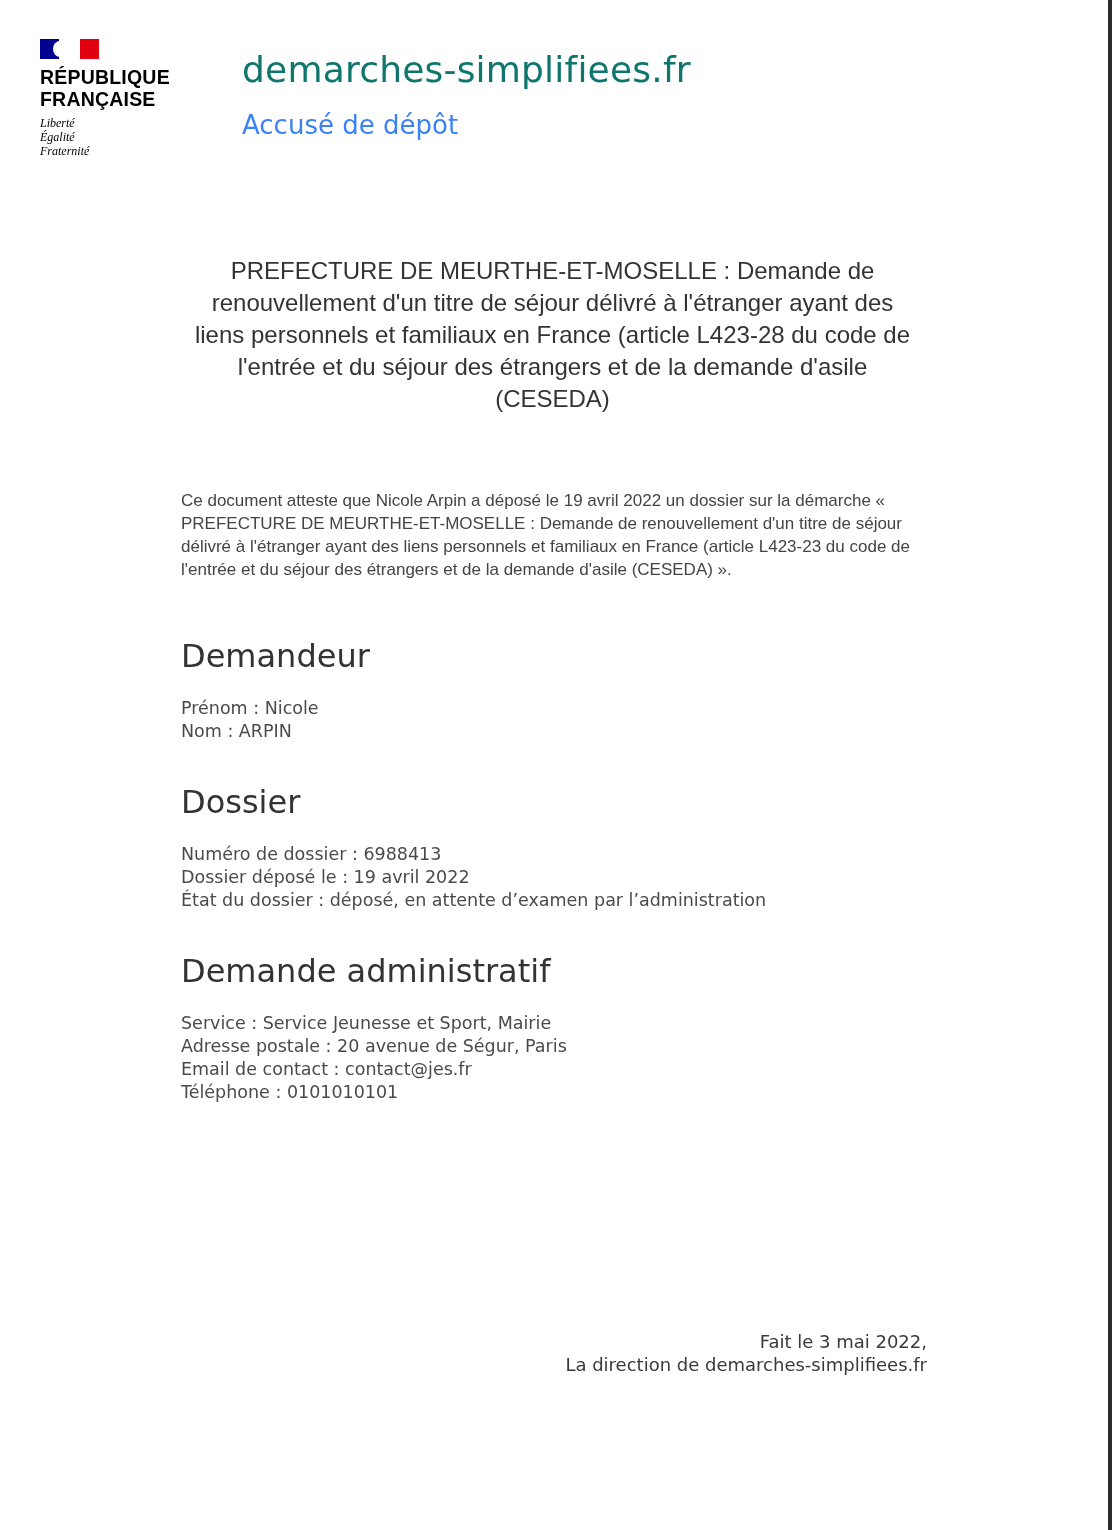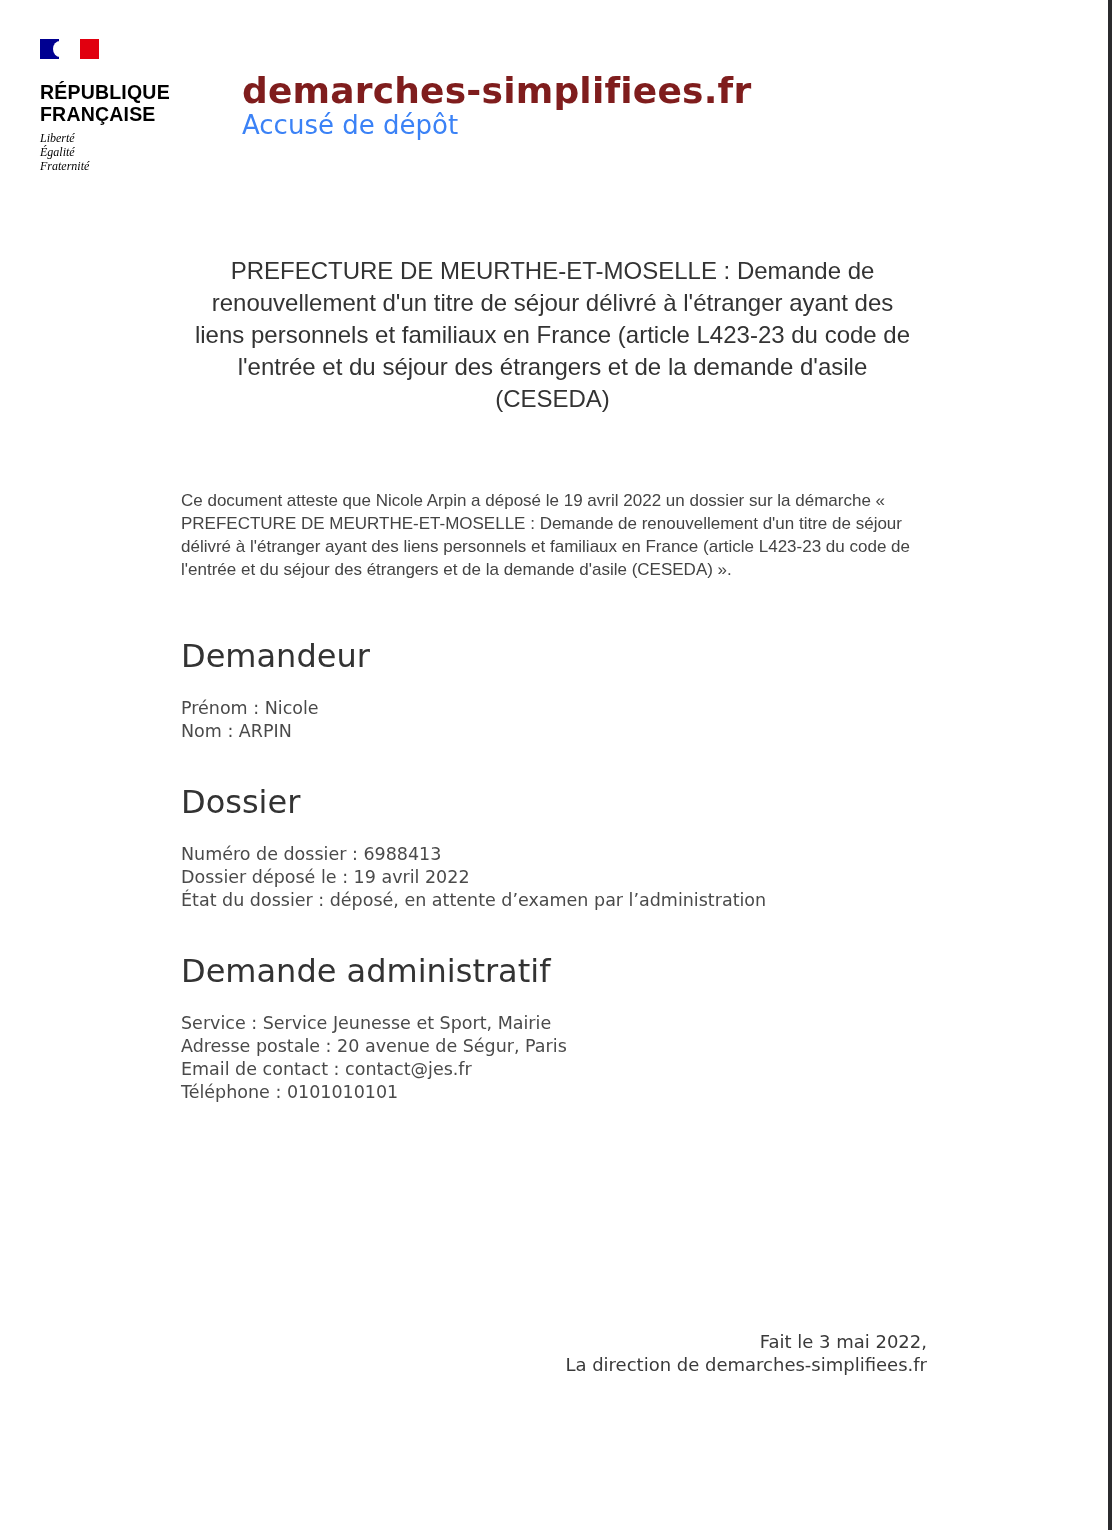--- a/index.html
+++ b/index.html
@@ -7,23 +7,23 @@
       width: 1112px; height: 1530px; position: relative; overflow: hidden;
       background: #ffffff; font-family: "DejaVu Sans", sans-serif; color: #3a3a3a;
     }
     .right-edge { position: absolute; top: 0; right: 0; width: 4px; height: 1530px; background: #2b2b2e; }
     .logo { position: absolute; left: 40px; top: 39px; width: 140px; }
     .flag { display: flex; width: 59px; height: 20px; }
     .flag .b { width: 19px; background: #000091; }
     .flag .w { width: 21px; background: #ffffff; position: relative; }
     .flag .w:before { content: ""; position: absolute; left: -6px; top: 2px; width: 14px; height: 16px; border-radius: 50% 40% 30% 50%; background: #ffffff; }
     .flag .r { width: 19px; background: #e1000f; }
-    .rf { font-family: "Liberation Sans", sans-serif; font-weight: 700; font-size: 19.5px; line-height: 22px; color: #000; margin-top: 22px; letter-spacing: 0.2px; }
+    .rf { font-family: "Liberation Sans", sans-serif; font-weight: 700; font-size: 19.5px; line-height: 22px; color: #000; margin-top: 7px; letter-spacing: 0.2px; }
     .motto { font-family: "Liberation Serif", serif; font-style: italic; font-size: 12px; line-height: 14px; color: #000; margin-top: 6px; }
-    .site-title { position: absolute; left: 242px; top: 70px; font-size: 36px; font-weight: 700; color: #7f1d1d; letter-spacing: 0.2px; }
+    .site-title { position: absolute; left: 242px; top: 49px; font-size: 36px; font-weight: 400; color: #0f766e; letter-spacing: 0.2px; }
     .site-sub { position: absolute; left: 242px; top: 110px; font-size: 26px; color: #3b82f6; }
     .proc-title { position: absolute; left: 190px; top: 255px; width: 725px; text-align: center; font-size: 24px; line-height: 32px; color: #333; font-family: "Liberation Sans", sans-serif; }
     .intro { position: absolute; left: 181px; top: 489px; width: 740px; font-size: 17px; line-height: 23px; color: #444; font-family: "Liberation Sans", sans-serif; }
     .sec { position: absolute; left: 181px; }
     .sec h2 { margin: 0; font-weight: 400; font-size: 32px; line-height: 30px; color: #333; }
     .sec .lines { margin-top: 26px; font-size: 17.5px; line-height: 23px; color: #4a4a4a; }
     .sig { position: absolute; right: 185px; top: 1330px; text-align: right; font-size: 18px; line-height: 23px; color: #3a3a3a; }
   </style>
 </head>
 <body>
@@ -43,21 +43,21 @@
   <div class="motto">
     <div>Liberté</div>
     <div>Égalité</div>
     <div>Fraternité</div>
   </div>
 </div>
 
 <div class="site-title">demarches-simplifiees.fr</div>
 <div class="site-sub">Accusé de dépôt</div>
 
-<div class="proc-title">PREFECTURE DE MEURTHE-ET-MOSELLE : Demande de renouvellement d'un titre de séjour délivré à l'étranger ayant des liens personnels et familiaux en France (article L423-23 du code de l'entrée et du séjour des étrangers et de la demande d'asile (CESEDA)</div>
+<div class="proc-title">PREFECTURE DE MEURTHE-ET-MOSELLE : Demande de renouvellement d'un titre de séjour délivré à l'étranger ayant des liens personnels et familiaux en France (article L423-28 du code de l'entrée et du séjour des étrangers et de la demande d'asile (CESEDA)</div>
 
 <div class="intro">Ce document atteste que Nicole Arpin a déposé le 19 avril 2022 un dossier sur la démarche «  PREFECTURE DE MEURTHE-ET-MOSELLE : Demande de renouvellement d'un titre de séjour délivré à l'étranger ayant des liens personnels et familiaux en France (article L423-23 du code de l'entrée et du séjour des étrangers et de la demande d'asile (CESEDA)   ».</div>
 
 <div class="sec" style="top:641px;">
   <h2>Demandeur</h2>
   <div class="lines">
     <div>Prénom : Nicole</div>
     <div>Nom : ARPIN</div>
   </div>
 </div>

